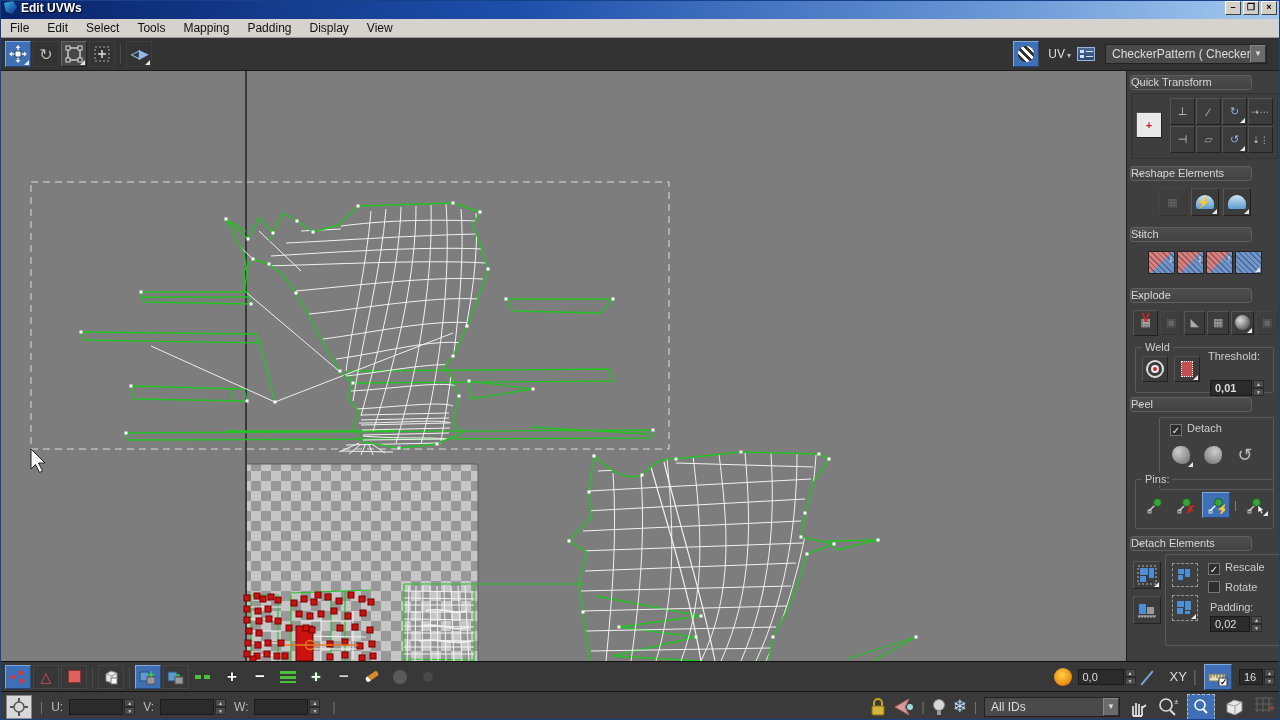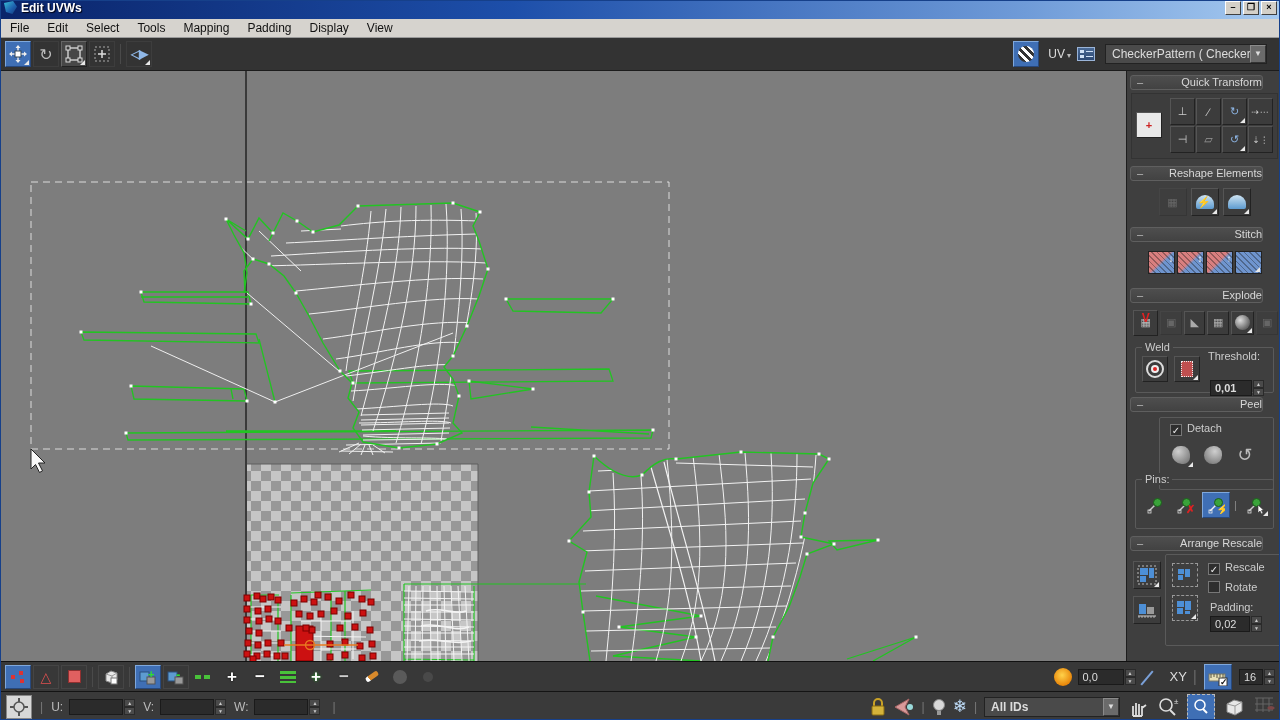--- a/index.html
+++ b/index.html
@@ -35,22 +35,22 @@
   .props-icon::before{content:"";position:absolute;left:2px;top:2px;width:4px;height:3px;background:#cfe0f5;box-shadow:0 5px 0 #cfe0f5;}
   .props-icon::after{content:"";position:absolute;left:8px;top:3px;width:7px;height:1px;background:#cfe0f5;box-shadow:0 5px 0 #cfe0f5;}
   #pattern-dd{width:162px;height:20px;background:#4a4a4a;border:1px solid #222;color:#ddd;font-size:12px;display:flex;align-items:center;}
   #pattern-dd .val{flex:1;padding-left:6px;white-space:nowrap;overflow:hidden;}
   .ddbtn{width:16px;height:18px;background:#6a6a6a;border:1px solid;border-color:#8a8a8a #333 #333 #8a8a8a;color:#ddd;font-size:8px;text-align:center;line-height:16px;}
   
   #main{position:absolute;left:0;top:70px;width:1125px;height:590px;background:#7d7d7d;}
   #main svg{position:absolute;left:0;top:0;}
   
   #panel{position:absolute;left:1125px;top:70px;width:155px;height:590px;background:#3f3f3f;border-left:1px solid #1e1e1e;font-size:11px;color:#ccc;}
-  .roll-h{position:absolute;left:3px;width:133px;height:15px;background:linear-gradient(#4e4e4e,#424242);
-    border:1px solid #5f5f5f;border-radius:3px;color:#d8d8d8;text-align:right;line-height:13px;font-size:11px;}
+  .roll-h{position:absolute;left:3px;width:122px;height:15px;background:linear-gradient(#4e4e4e,#424242);
+    border:1px solid #5f5f5f;border-radius:3px;color:#d8d8d8;text-align:left;line-height:13px;font-size:11px;}
   .roll-h::before{content:"–";position:absolute;left:6px;top:0;color:#bbb;}
   .ibtn{border:1px solid;border-color:#555 #222 #222 #555;background:#3c3c3c;display:flex;align-items:center;justify-content:center;position:relative;color:#ccc;}
   .ibtn.sel{background:#3f6fb5;border-color:#7fa8dc #27487c #27487c #7fa8dc;}
   .ghost{opacity:.28;}
   .grpbox{position:absolute;border:1px solid #5a5a5a;border-radius:2px;padding-left:36px;}
   .grpbox .legend{position:absolute;top:-7px;left:6px;background:#3f3f3f;padding:0 3px;color:#ccc;font-size:11px;}
   .spin{display:flex;align-items:center;}
   .spin .field{background:#2b2b2b;border:1px solid #1a1a1a;color:#ddd;font-size:11px;padding:1px 4px;height:16px;line-height:13px;}
   .spin .arrows{display:flex;flex-direction:column;margin-left:1px;}
   .spin .arrows span{width:11px;height:8px;background:#4a4a4a;border:1px solid #2a2a2a;color:#ccc;font-size:5px;line-height:6px;text-align:center;}
@@ -505,21 +505,21 @@
           <svg class="pinsvg">
               <line x1="3" y1="15" x2="9" y2="9" stroke="#ccc" stroke-width="1.4"></line>
               <circle cx="10.5" cy="6.5" r="4" fill="#3aa33a" stroke="#1c5c1c"></circle>
               <path d="M12,9 L12,17 L14,15 L15.5,18 L17,17 L15.5,14.5 L17.5,14 Z" fill="#fff" stroke="#333" stroke-width=".6"></path>
               <rect x="2" y="14" width="3" height="3" fill="none" stroke="#ddd" stroke-width=".8"></rect>
             </svg>
         </div>
       </div>
     </div>
 
-    <div class="roll-h" style="top:465px">Arrange Rescale</div>
+    <div class="roll-h" style="top:465px">Detach Elements</div>
     <div class="ibtn flyout" style="position:absolute;left:6px;top:490px;width:28px;height:28px;">
       <svg width="20" height="20">
           <rect x="1" y="1" width="18" height="18" fill="none" stroke="#bbb" stroke-dasharray="2 2"></rect>
           <rect x="3" y="3" width="8" height="7" fill="#4d8fd6"></rect>
           <rect x="12" y="3" width="5" height="10" fill="#4d8fd6"></rect>
           <rect x="3" y="11" width="6" height="6" fill="#4d8fd6"></rect>
         </svg>
     </div>
     <div class="ibtn" style="position:absolute;left:6px;top:525px;width:28px;height:28px;">
       <svg width="20" height="20">
@@ -704,21 +704,21 @@
           <path d="M2,10 L16,2 L12,10 L16,18 Z" fill="#d89a9a" stroke="#a66"></path>
           <circle cx="17" cy="10" r="3" fill="#9adada"></circle>
         </svg>
       <span style="color:#777">|</span>
       <svg width="14" height="20">
           <circle cx="7" cy="8" r="5.5" fill="#d8d8d8" stroke="#888"></circle>
           <rect x="5" y="14" width="4" height="4" fill="#999"></rect>
         </svg>
       <span style="color:#bcd9f5;font-size:17px;">❄</span>
       <span style="color:#777">|</span>
-      <div class="dd2" style="width:136px;font-weight:bold;">
+      <div class="dd2" style="width:136px;">
         <span style="flex:1;padding-left:6px;">All IDs</span>
         <span class="ddbtn">▼</span>
       </div>
       <svg width="22" height="22">
           <path d="M6,20 V10 M9,20 V7 M12,20 V8 M15,20 V10 M6,20 h9 M15,12 l4,-3" stroke="#ddd" stroke-width="1.8" fill="none"></path>
         </svg>
       <svg width="24" height="22">
           <circle cx="10" cy="9" r="6" fill="none" stroke="#ddd" stroke-width="1.6"></circle>
           <line x1="14" y1="14" x2="19" y2="19" stroke="#ddd" stroke-width="2"></line>
           <text x="18" y="8" font-size="8" fill="#ddd">±</text>

